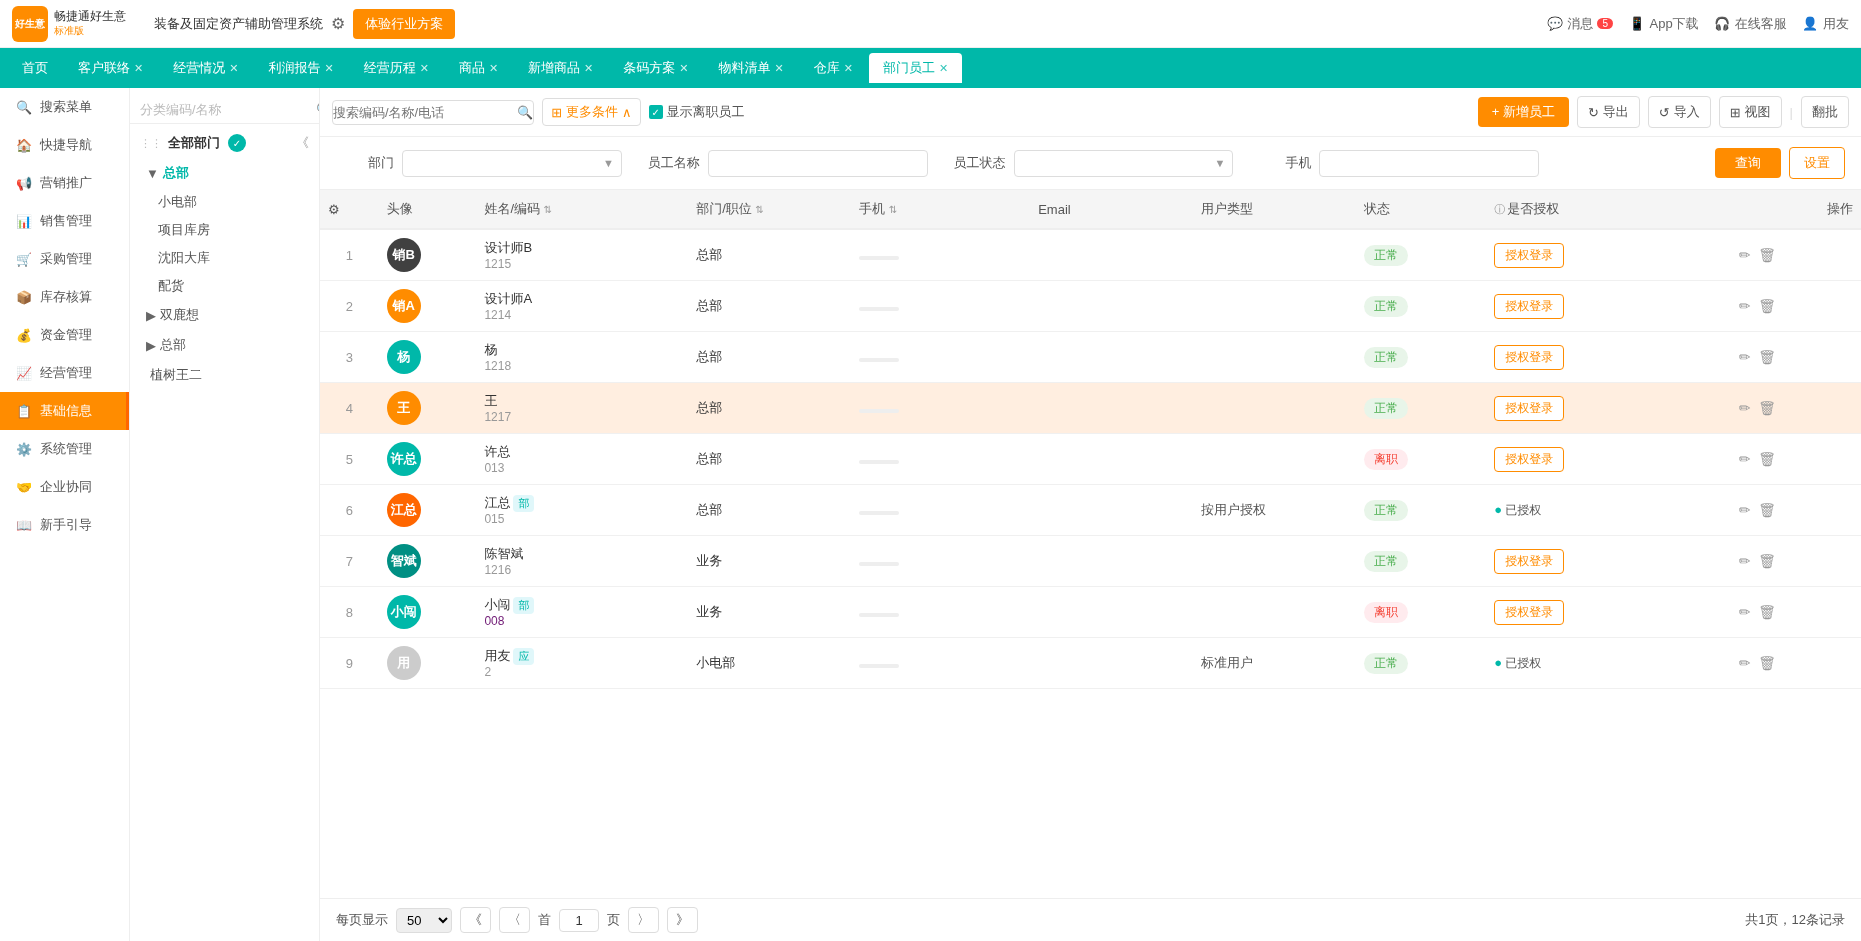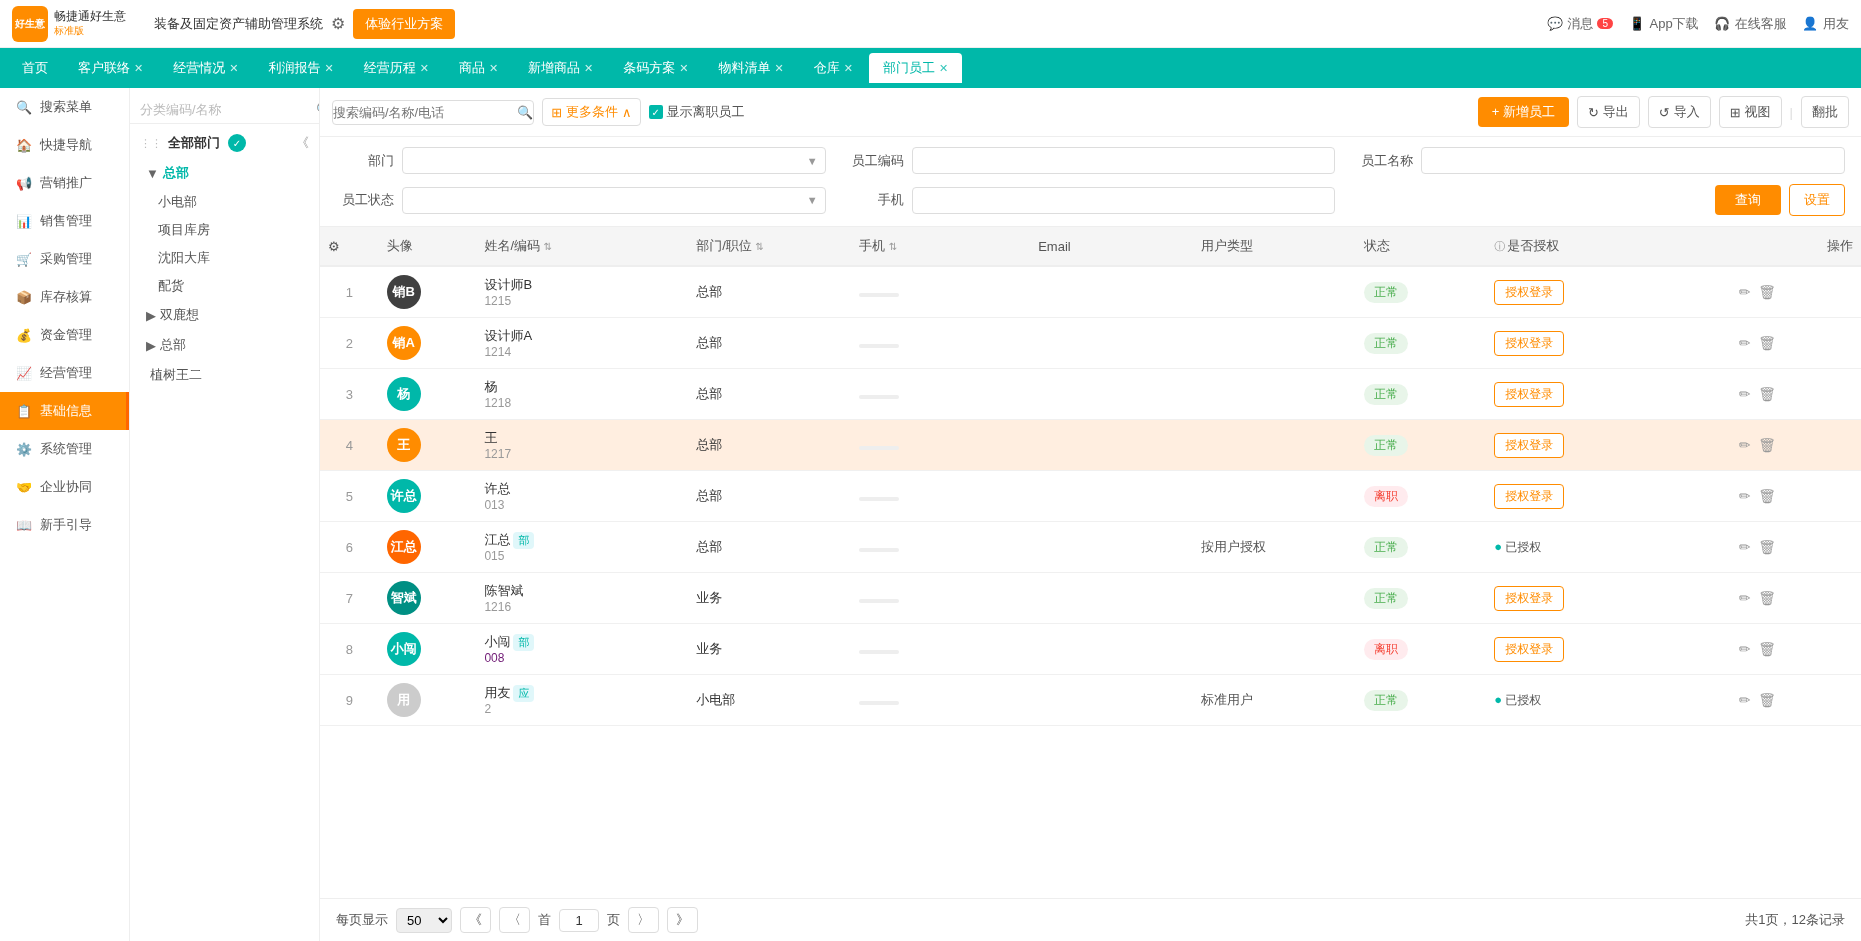--- a/index.html
+++ b/index.html
@@ -88,21 +88,21 @@
 
     
     .pagination { background: #fff; border-top: 1px solid #eee; padding: 8px 16px; display: flex; align-items: center; gap: 8px; flex-shrink: 0; }
     .page-size-label { color: #555; font-size: 13px; }
     .page-size-select { border: 1px solid #ddd; border-radius: 4px; padding: 3px 6px; font-size: 13px; }
     .page-btn { border: 1px solid #ddd; background: #fff; color: #555; border-radius: 4px; padding: 3px 8px; cursor: pointer; font-size: 13px; }
     .page-btn:disabled { color: #ccc; cursor: not-allowed; }
     .page-num { border: 1px solid #ddd; border-radius: 4px; padding: 3px 8px; font-size: 13px; color: #333; background: #fff; }
     .page-info { color: #555; font-size: 13px; margin-left: auto; }
     .adv-filter-wrap { background: #fff; border-bottom: 1px solid #eee; padding: 10px 16px; flex-shrink: 0; }
-    .adv-grid { display: grid; grid-template-columns: repeat(3, 1fr); gap: 10px 20px; }
+    .adv-grid { display: grid; grid-template-columns: repeat(5, 1fr); gap: 10px 20px; }
     .adv-row { display: flex; align-items: center; gap: 8px; }
     .adv-label { color: #555; font-size: 13px; min-width: 58px; text-align: right; }
     .adv-input { border: 1px solid #ddd; border-radius: 4px; padding: 5px 8px; font-size: 13px; flex: 1; outline: none; }
     .adv-select-wrap { flex: 1; display: flex; align-items: center; position: relative; }
     .adv-select { border: 1px solid #ddd; border-radius: 4px; padding: 5px 24px 5px 8px; font-size: 13px; width: 100%; outline: none; appearance: none; background: #fff; color: #555; }
     .adv-chevron { position: absolute; right: 8px; color: #999; pointer-events: none; font-size: 11px; }
     .adv-btns { display: flex; align-items: center; justify-content: flex-end; gap: 8px; }
   </style>
 </head>
 <body>
@@ -277,24 +277,20 @@
       </div>
 
       <div class="adv-filter-wrap">
         <div class="adv-grid">
           <div class="adv-row">
             <span class="adv-label">部门</span>
             <div class="adv-select-wrap">
               <select class="adv-select"></select>
               <span class="adv-chevron">▼</span>
             </div>
-          </div>
-          <div class="adv-row">
-            <span class="adv-label">员工编码</span>
-            <input class="adv-input" type="text" style="">
           </div>
           <div class="adv-row">
             <span class="adv-label">员工名称</span>
             <input class="adv-input" type="text" style="">
           </div>
           <div class="adv-row">
             <span class="adv-label">员工状态</span>
             <div class="adv-select-wrap">
               <select class="adv-select"></select>
               <span class="adv-chevron">▼</span>

